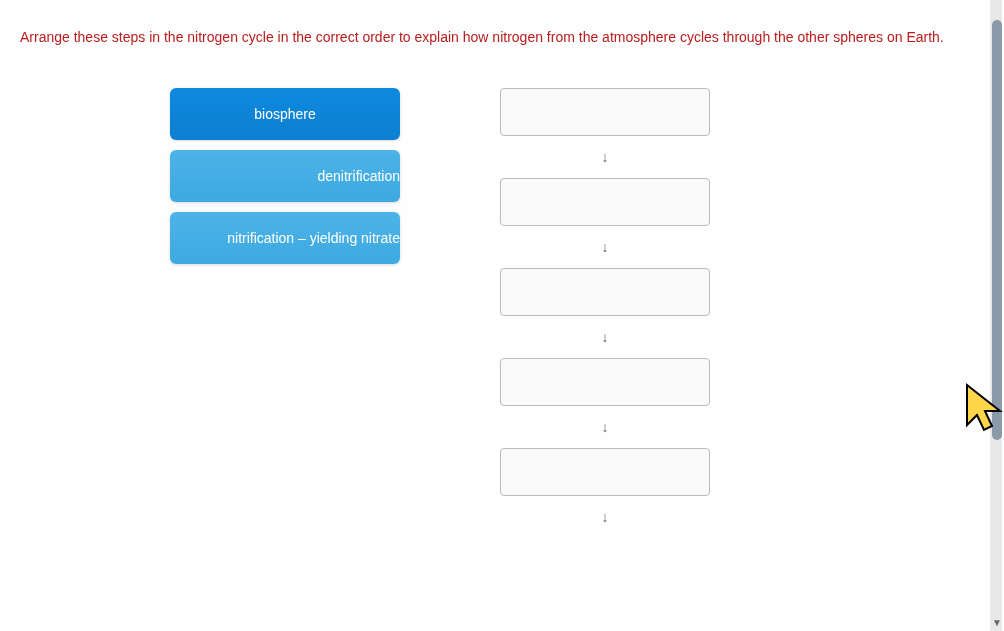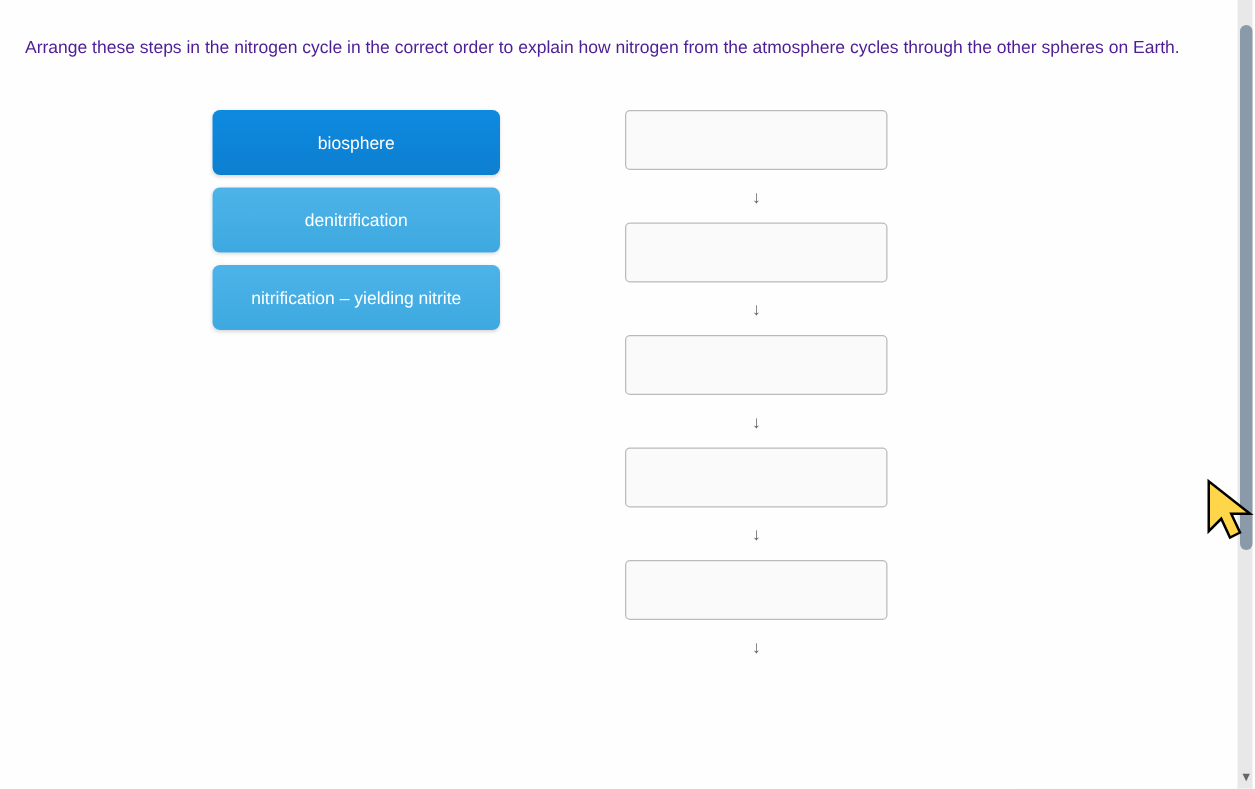--- a/index.html
+++ b/index.html
@@ -16,21 +16,21 @@
       overflow: hidden;
     }
     .page-container {
       background: #fefefe;
       width: 100%;
       height: 100%;
       padding: 10px 20px;
     }
     .instruction {
       font-size: 14px;
-      color: #4c1d95;
+      color: #b91c1c;
       margin-top: 18px;
       margin-bottom: 40px;
       line-height: 1.4;
     }
     .activity-area {
       display: flex;
       gap: 100px;
       padding-left: 150px;
     }
     .source-column {
@@ -49,20 +49,21 @@
       font-size: 14px;
       font-weight: 500;
       cursor: grab;
       box-shadow: 0 1px 3px rgba(0,0,0,0.15);
     }
     .drag-item.dark {
       background: linear-gradient(to bottom, #0d8ae0, #0d7fd0);
     }
     .drag-item.light {
       background: linear-gradient(to bottom, #4db3e8, #3da9e0);
+      justify-content: flex-end;
     }
     .target-column {
       display: flex;
       flex-direction: column;
       align-items: center;
     }
     .drop-slot {
       width: 210px;
       height: 48px;
       border: 1px solid #bbb;
@@ -119,21 +120,21 @@
 
   <div class="activity-area">
     <div class="source-column">
       <div class="drag-item dark">
         <span>biosphere</span>
       </div>
       <div class="drag-item light">
         <span>denitrification</span>
       </div>
       <div class="drag-item light">
-        <span>nitrification – yielding nitrite</span>
+        <span>nitrification – yielding nitrate</span>
       </div>
     </div>
 
     <div class="target-column">
       <div class="drop-slot"></div>
       <div class="arrow-down">↓</div>
       <div class="drop-slot"></div>
       <div class="arrow-down">↓</div>
       <div class="drop-slot"></div>
       <div class="arrow-down">↓</div>

